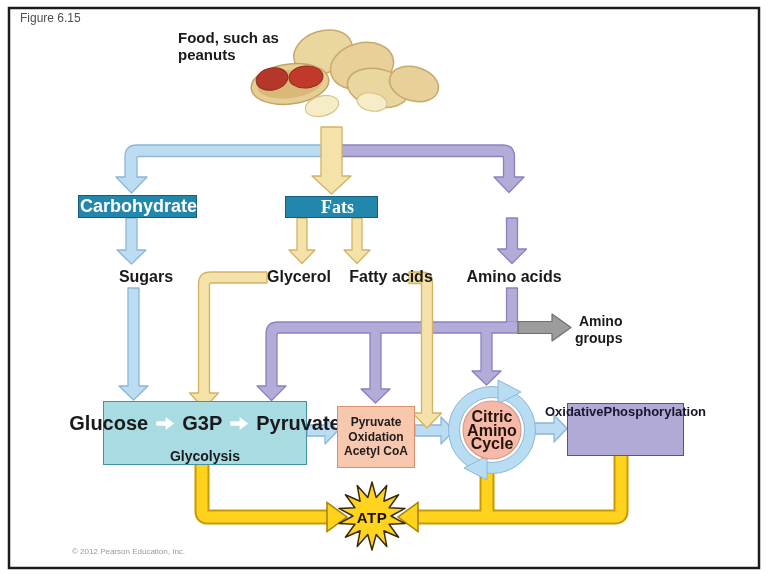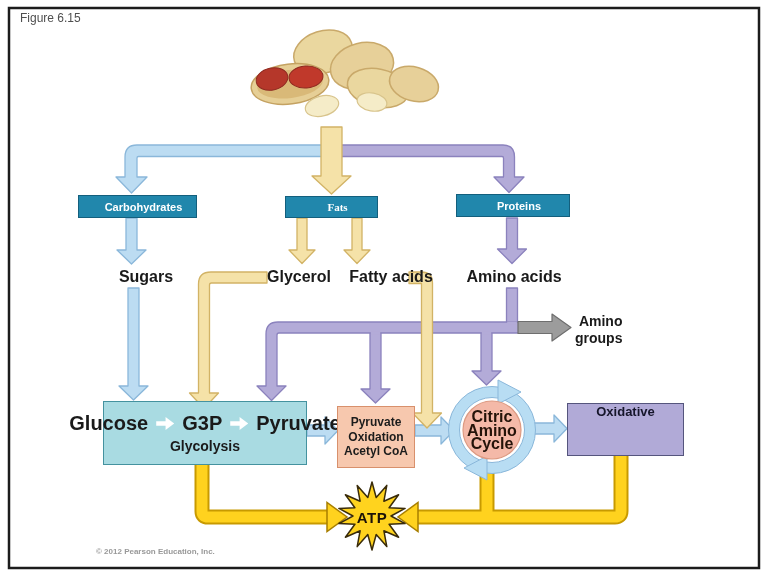--- a/index.html
+++ b/index.html
@@ -7,21 +7,21 @@
     position:relative;width:768px;height:579px;background:#fff;overflow:hidden;
     font-family:"Liberation Sans",sans-serif;
   }
   #arrow-layer{position:absolute;left:0;top:0;}
   .lbl{position:absolute;color:#1a1a1a;font-weight:bold;white-space:nowrap;}
   .lbl span{display:block;}
   .figure-label{left:20px;top:11px;font-size:12px;font-weight:normal;color:#4f4f4f;}
   .food-label{left:178px;top:29px;font-size:15px;line-height:17px;}
   .catbox{
     position:absolute;background:#2187ac;border:1.5px solid #135f7d;
-    color:#fff;font-weight:bold;font-size:11px;text-align:center;
+    color:#fff;font-weight:bold;font-size:18px;text-align:center;
     display:flex;align-items:center;justify-content:center;box-sizing:border-box;padding-left:12px;
   }
   .box-carbs{left:78px;top:195px;width:119px;height:23px;}
   .box-fats{left:285px;top:196px;width:93px;height:22px;font-family:Liberation Serif, serif;}
   .box-proteins{left:456px;top:194px;width:114px;height:23px;}
   .mid{font-size:16px;transform:translateX(-50%);}
   .lbl-sugars{left:146px;top:268px;}
   .lbl-glycerol{left:299px;top:268px;}
   .lbl-fatty{left:371px;top:268px;margin-left:20px;}
   .lbl-amino-acids{left:514px;top:268px;}
@@ -32,21 +32,21 @@
   }
   .glyc-row{
     display:flex;align-items:center;justify-content:center;gap:8px;
     margin-top:10px;font-weight:bold;font-size:20px;color:#1a1a1a;
   }
   .warrow{
     width:18px;height:13px;background:#fff;flex:0 0 auto;
     clip-path:polygon(0 32%,52% 32%,52% 0,100% 50%,52% 100%,52% 68%,0 68%);
     filter:drop-shadow(0 0 1px #9bb);
   }
-  .glyc-name{text-align:center;font-weight:bold;font-size:14px;color:#1a1a1a;margin-top:3px;}
+  .glyc-name{text-align:center;font-weight:bold;font-size:14px;color:#1a1a1a;margin-top:13px;}
   .box-pyruvox{
     position:absolute;left:337px;top:406px;width:78px;height:62px;box-sizing:border-box;
     background:#f7c8ae;border:1.5px solid #d8906c;color:#1c1c1c;
     font-weight:bold;font-size:12px;line-height:14.5px;text-align:center;
     display:flex;flex-direction:column;justify-content:center;
   }
   .box-oxphos{
     position:absolute;left:567px;top:403px;width:117px;height:53px;box-sizing:border-box;
     background:#b1aad7;border:1.5px solid #55557d;color:#15152a;
     font-weight:bold;font-size:13px;line-height:16px;text-align:center;
@@ -54,21 +54,21 @@
   }
   .citric-label{
     left:492px;top:430px;transform:translate(-50%,-50%);
     font-size:16px;line-height:13.5px;text-align:center;color:#241309;
   }
   .atp-label{
     left:372px;top:517px;transform:translate(-50%,-50%);
     font-size:15px;letter-spacing:.5px;color:#1c1208;
   }
   .copyright{
-    position:absolute;left:96px;top:547px;font-size:8px;color:#999;font-weight:bold;
+    position:absolute;left:72px;top:547px;font-size:8px;color:#999;font-weight:normal;
   }
 </style>
 </head>
 <body>
 
 <div id="stage">
 
   <svg id="arrow-layer" width="768" height="579" viewBox="0 0 768 579">
 
     <g>
@@ -137,24 +137,27 @@
       <circle cx="492" cy="430" r="29" fill="#f4b9a8" stroke="#dd9a82" stroke-width="1.2"></circle>
     </g>
 
     <polygon points="372,482 376.2,497.5 386.8,485.4 383.9,501.2 398.6,494.8 389.1,507.8 405.1,508.4 391,516 405.1,523.6 389.1,524.2 398.6,537.2 383.9,530.8 386.8,546.6 376.2,534.5 372,550 367.8,534.5 357.2,546.6 360.1,530.8 345.4,537.2 354.9,524.2 338.9,523.6 353,516 338.9,508.4 354.9,507.8 345.4,494.8 360.1,501.2 357.2,485.4 367.8,497.5" fill="#ffd31e" stroke="#3a2c0a" stroke-width="1.5" stroke-linejoin="round"></polygon>
 
     <rect x="9" y="8" width="750" height="560" fill="none" stroke="#1c1c1c" stroke-width="2.5"></rect>
   </svg>
 
   <div class="lbl figure-label">Figure 6.15</div>
 
+  <div class="lbl food-label">
+    <span>Food, such as</span>
+    <span>peanuts</span>
+  </div>
 
   <div class="catbox box-carbs">Carbohydrates</div>
   <div class="catbox box-fats">Fats</div>
-  <div class="catbox box-proteins">Proteins</div>
 
   <div class="lbl mid lbl-sugars">Sugars</div>
   <div class="lbl mid lbl-glycerol">Glycerol</div>
   <div class="lbl mid lbl-fatty">Fatty acids</div>
   <div class="lbl mid lbl-amino-acids">Amino acids</div>
 
   <div class="lbl lbl-amino-groups">
     <span>Amino</span>
     <span>groups</span>
   </div>
@@ -177,19 +180,20 @@
   </div>
 
   <div class="lbl citric-label">
     <span>Citric</span>
     <span>Amino</span>
     <span>Cycle</span>
   </div>
 
   <div class="box-oxphos">
     <span>Oxidative</span>
+    <span>Phosphorylation</span>
   </div>
 
   <div class="lbl atp-label">ATP</div>
 
   <div class="copyright">© 2012 Pearson Education, Inc.</div>
 
 </div>
 
 </body></html>

